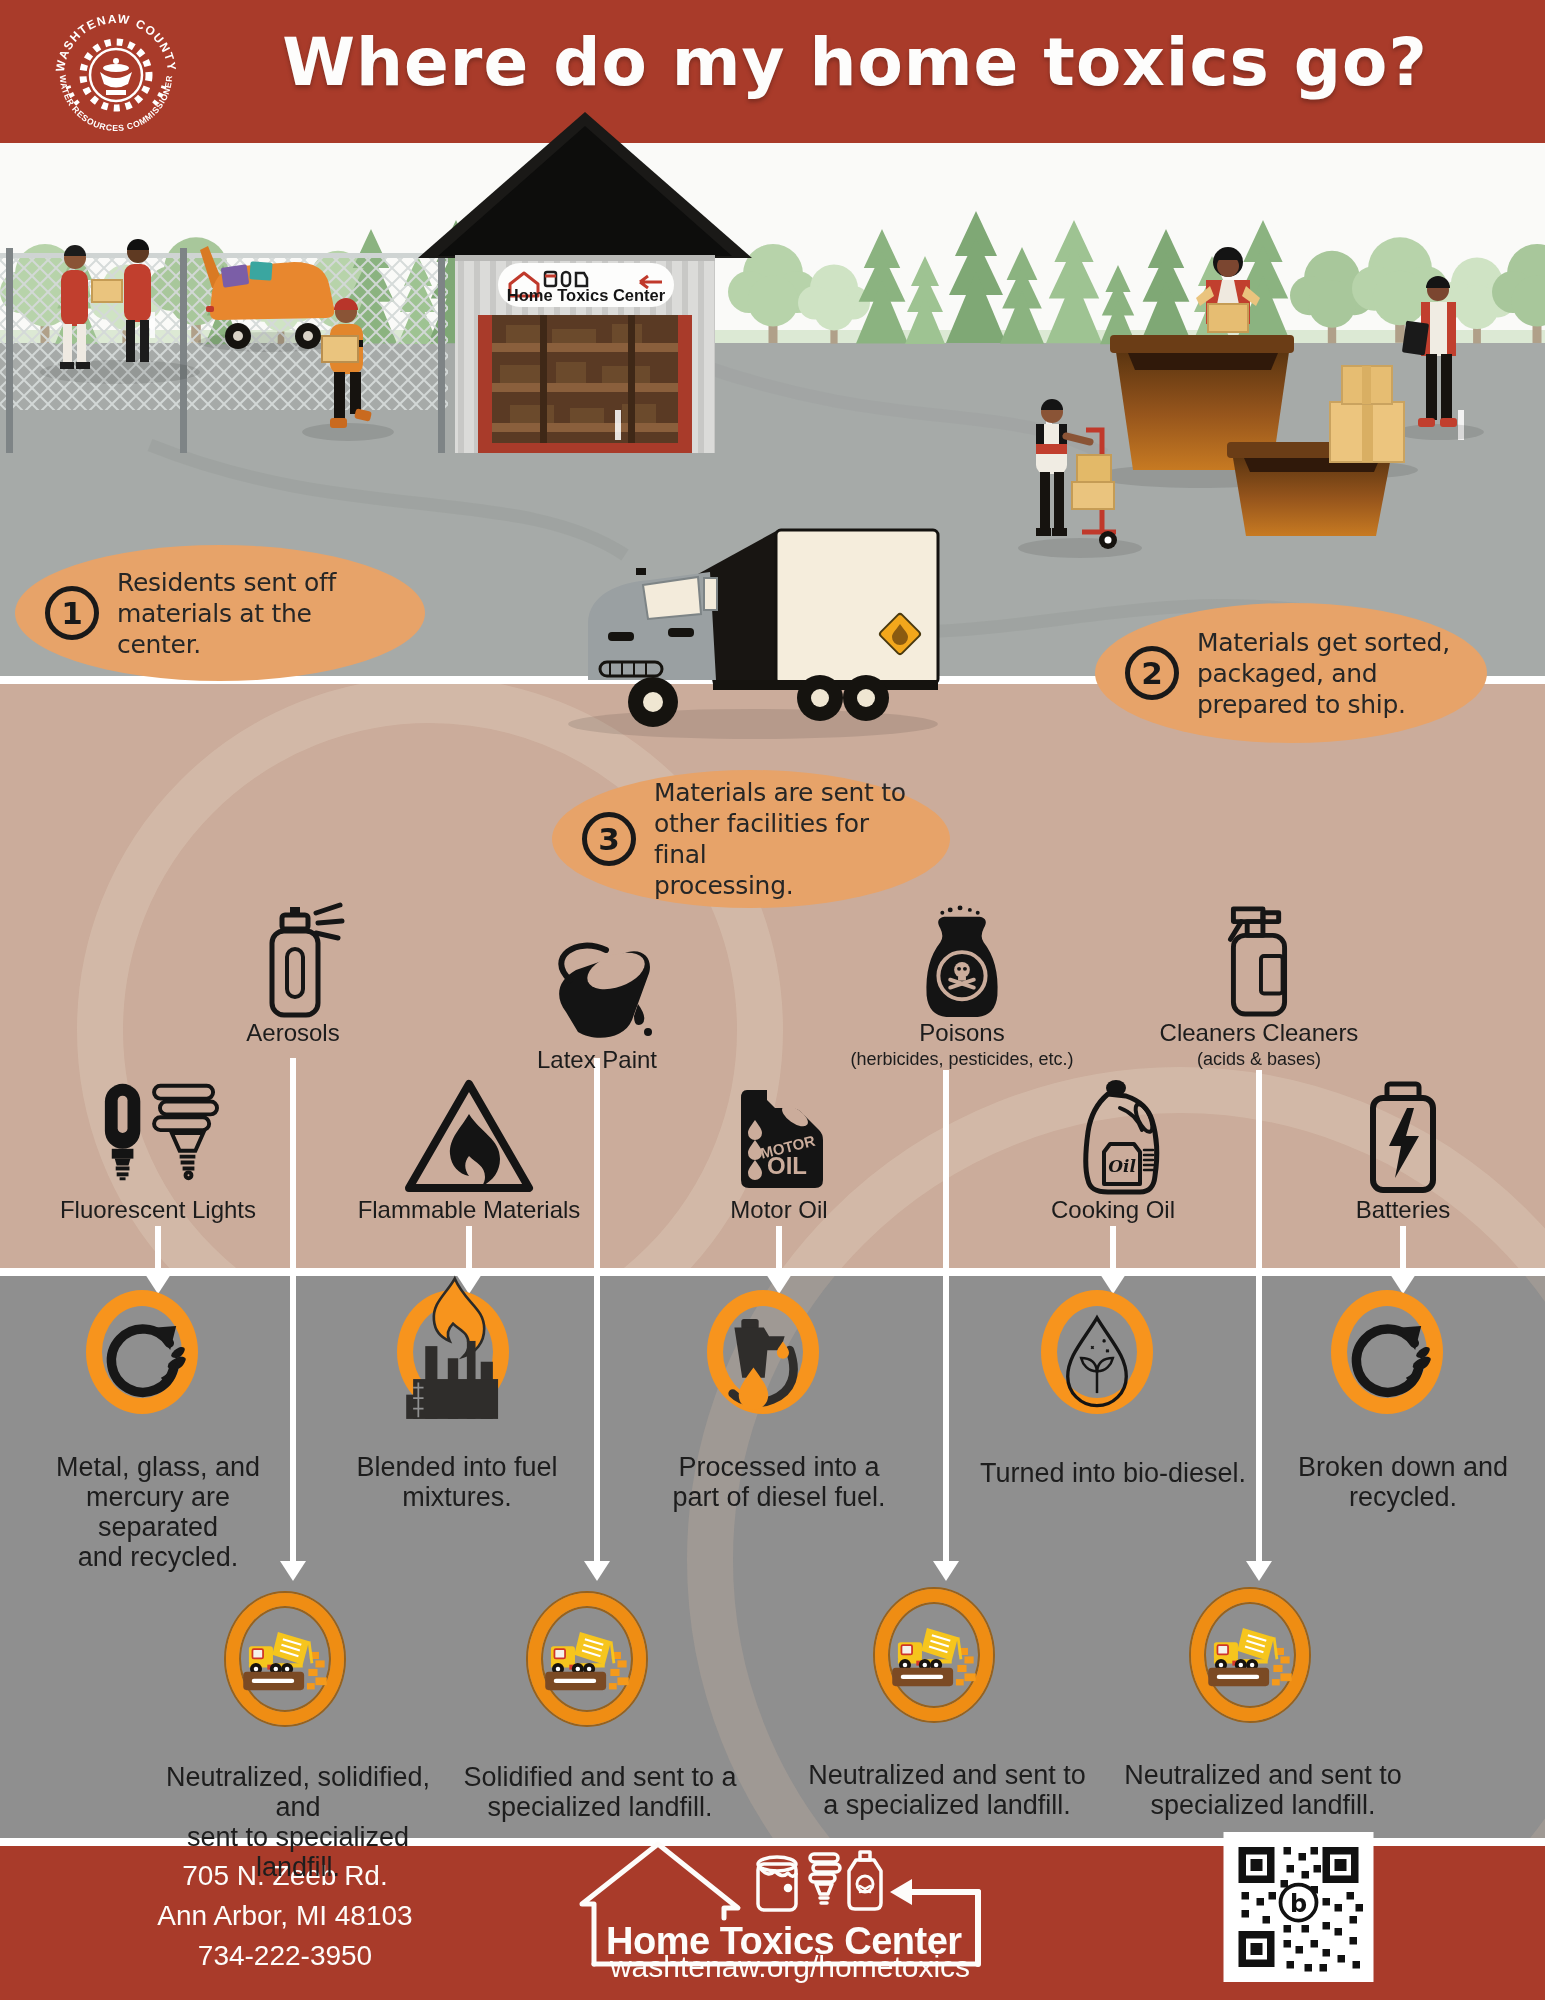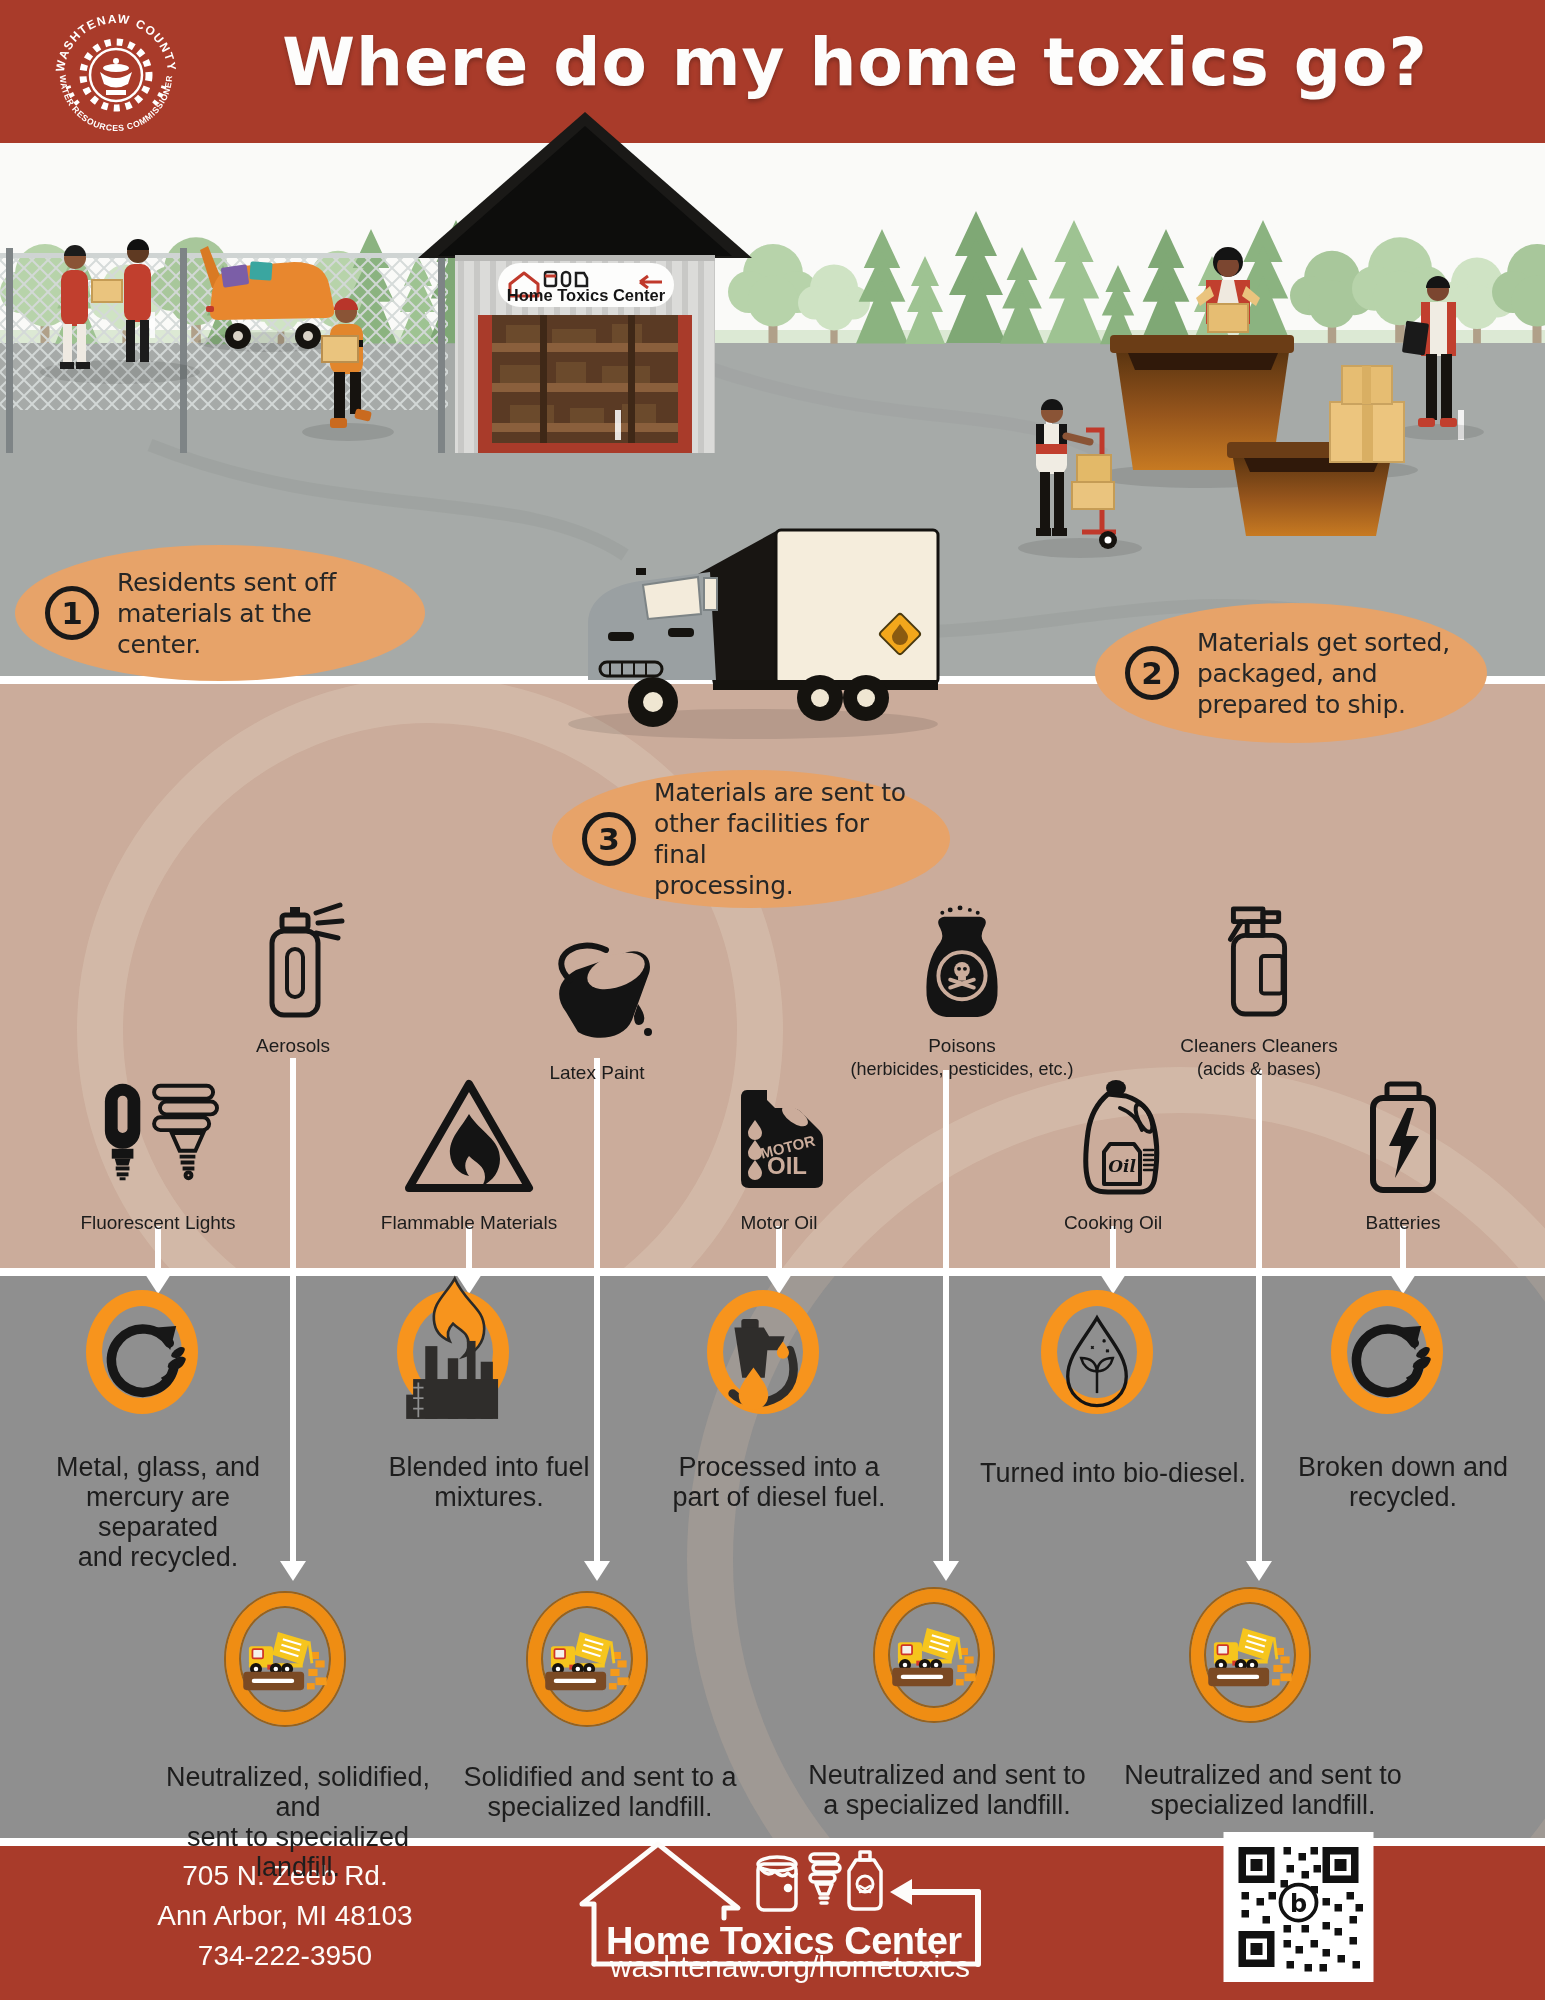--- a/index.html
+++ b/index.html
@@ -23,21 +23,21 @@
 
 .bubble{background:var(--bubble-orange);border-radius:50%;display:flex;align-items:center;
   padding:0 22px 0 30px;gap:18px;z-index:6}
 .numcircle{flex:0 0 54px;width:54px;height:54px;border:5px solid #191919;border-radius:50%;
   display:flex;align-items:center;justify-content:center;font-family:"DejaVu Sans",sans-serif;
   font-weight:700;font-size:31px;color:#191919}
 .bubble-text{font-family:"DejaVu Sans",sans-serif;font-size:25px;line-height:31px;color:#262626;letter-spacing:-.3px}
 
 .col{text-align:center;z-index:5}
 .iconbox{height:126px;display:flex;align-items:flex-end;justify-content:center}
-.col-label{margin-top:16px;font-size:19px;color:var(--ink)}
+.col-label{margin-top:0;font-size:24px;color:var(--ink)}
 .sub-label{font-size:18px;color:var(--ink);margin-top:2px}
 
 .vline{width:6px;background:#fff;z-index:3}
 .varr{width:0;height:0;border-left:13px solid transparent;border-right:13px solid transparent;
   border-top:20px solid #fff;z-index:3}
 
 .pcircle{width:112px;height:124px;border:16px solid var(--ring-orange);border-radius:50%;z-index:4;overflow:visible}
 .lcircle{width:118px;height:132px;border:13px solid var(--landfill-ring);border-radius:50%;z-index:4;
   box-shadow:0 0 0 2px #96621e, inset 0 0 0 2px #96621e;display:flex;align-items:center;justify-content:center}
 .picon{position:absolute;left:50%;transform:translateX(-50%)}
@@ -635,21 +635,21 @@
     <svg class="picon" style="top:8px" width="94" height="94" viewBox="0 0 110 110">
         <use href="#sym-recycle"></use>
       </svg>
   </div>
 
   <div class="abs outcome" style="left:43px;top:1452px;width:230px">
     <div>Metal, glass, and</div>
     <div>mercury are separated</div>
     <div>and recycled.</div>
   </div>
-  <div class="abs outcome" style="left:374px;top:1452px;width:230px">
+  <div class="abs outcome" style="left:342px;top:1452px;width:230px">
     <div>Blended into fuel</div>
     <div>mixtures.</div>
   </div>
   <div class="abs outcome" style="left:664px;top:1452px;width:230px">
     <div>Processed into a</div>
     <div>part of diesel fuel.</div>
   </div>
   <div class="abs outcome" style="left:973px;top:1458px;width:280px">
     <div>Turned into bio-diesel.</div>
   </div>

